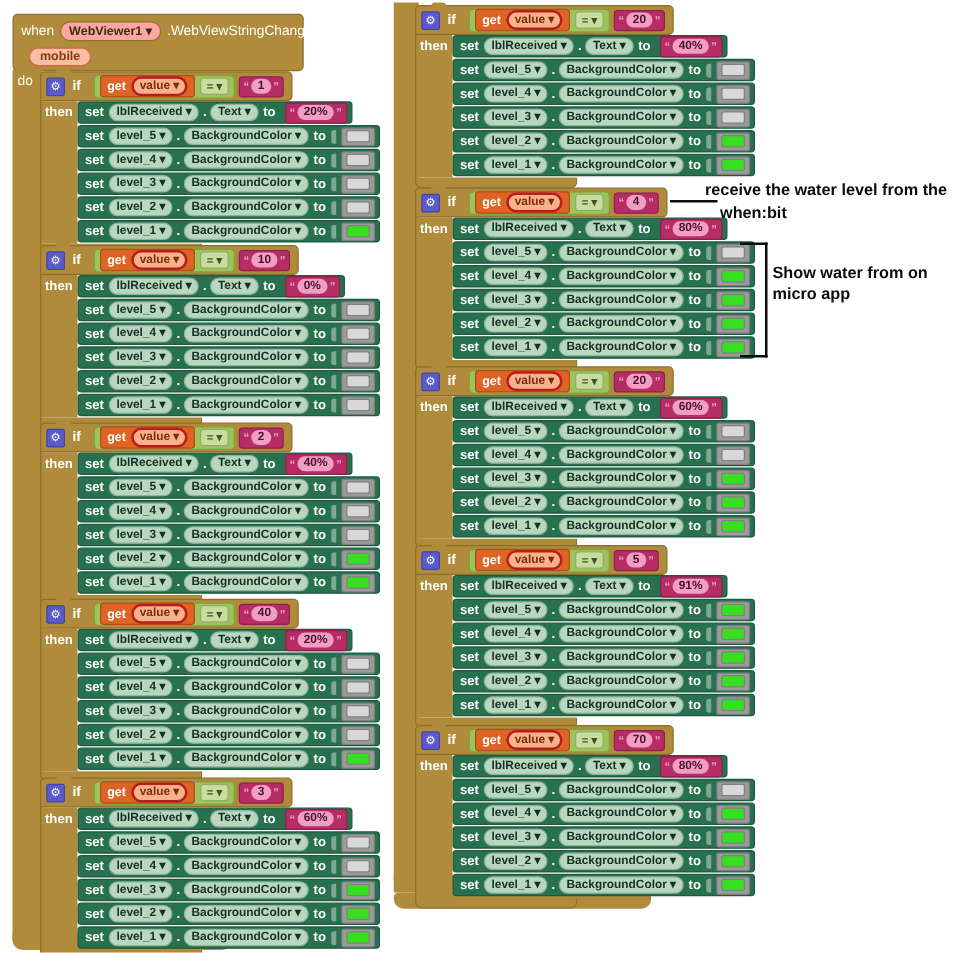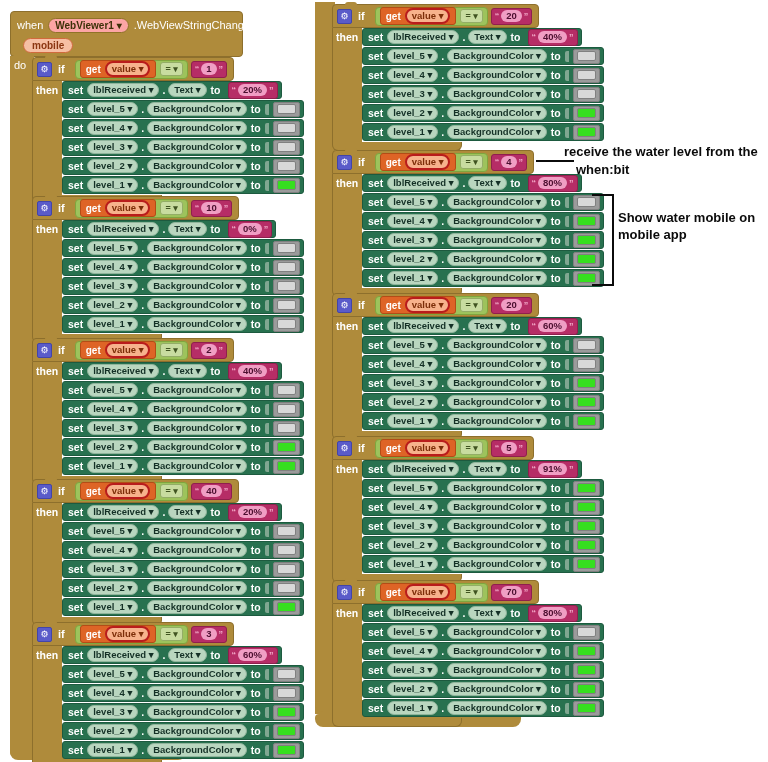--- a/index.html
+++ b/index.html
@@ -1036,16 +1036,16 @@
           </div>
         </div>
         <div class="if-foot"></div>
       </div>
     </div>
 
   <div class="anno-hline" style="left:536px;top:160px;width:38px;"></div>
   <div class="anno-text" style="left:528px;top:144px;margin-left:36px;">receive the water level from the</div>
   <div class="anno-text" style="left:576px;top:162px;">when:bit</div>
   <div class="anno-bracket" style="left:592px;top:194px;width:20px;height:88px;"></div>
-  <div class="anno-text" style="left:618px;top:210px;">Show water mobile on</div>
-  <div class="anno-text" style="left:618px;top:227px;">mobile app</div>
+  <div class="anno-text" style="left:618px;top:210px;">Show water from on</div>
+  <div class="anno-text" style="left:618px;top:227px;">micro app</div>
 
 </div>
 
 </body></html>

